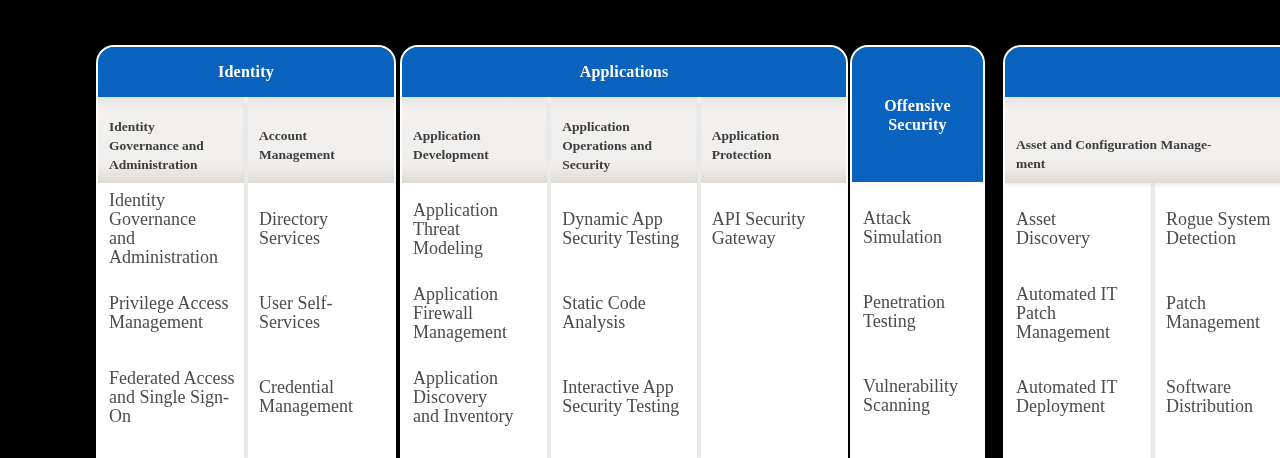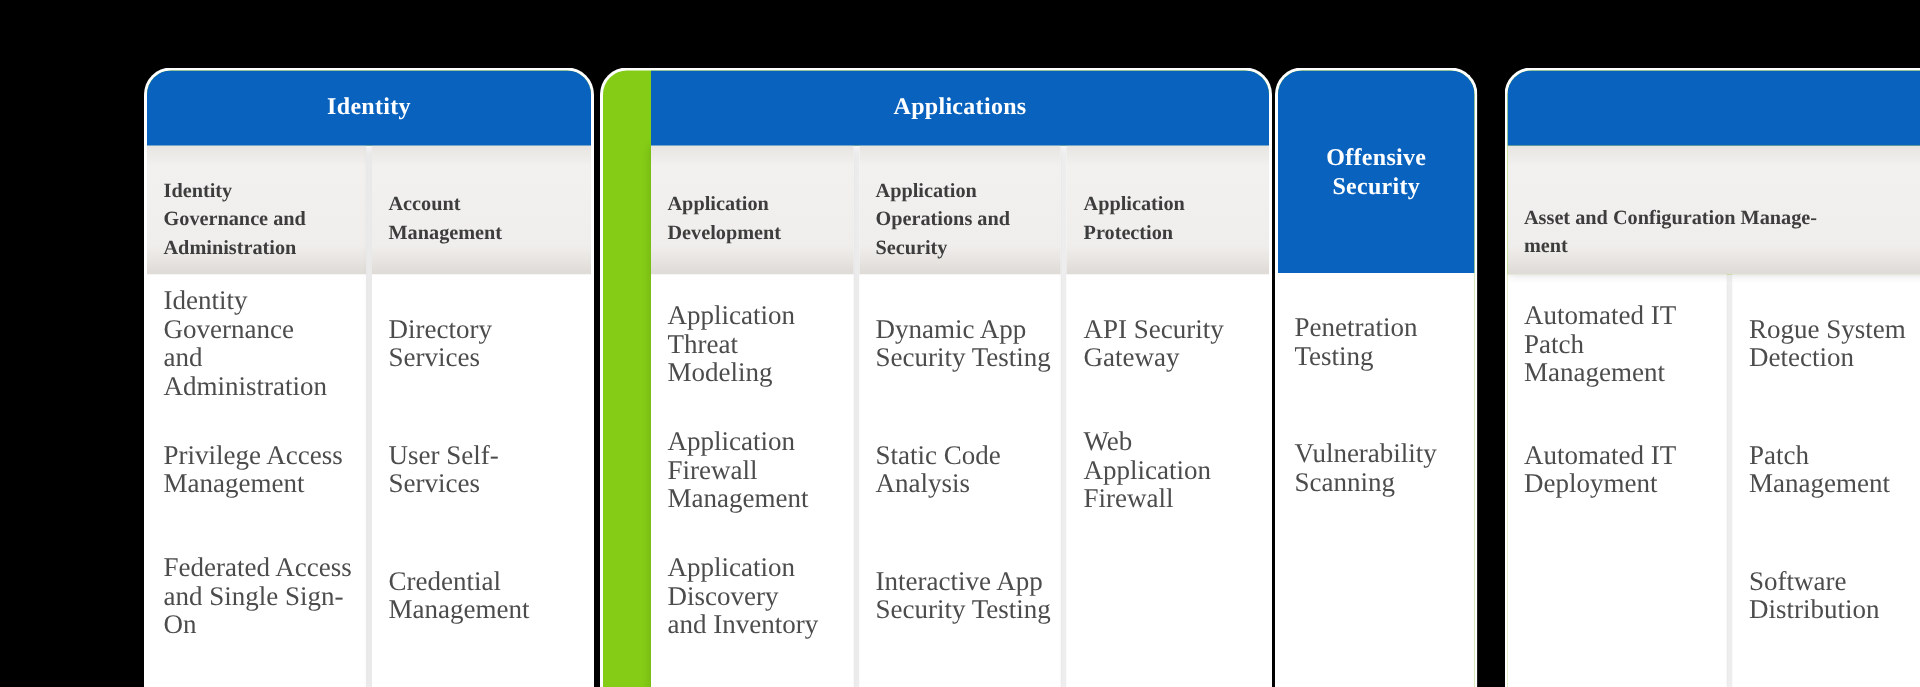--- a/index.html
+++ b/index.html
@@ -19,21 +19,21 @@
     background:#84cc16;
     border:2px solid #fff;
     border-bottom:none;
     border-radius:18px 18px 0 0;
     overflow:hidden;
     display:flex;
     flex-direction:column;
     font-family:Liberation Serif, serif;
   }
   .card-identity{left:96px;width:300px;}
-  .card-applications{left:400px;width:448px;padding-left:32px;}
+  .card-applications{left:400px;width:448px;}
   .card-offensive{left:850px;width:135px;}
   .card-asset{left:1003px;width:300px;}
 
   .card-title{
     height:50px;
     flex:0 0 50px;
     background:#0a62bf;
     color:#fff;
     font-weight:bold;
     font-size:16px;
@@ -170,49 +170,51 @@
         <div class="item">Interactive App
 Security Testing</div>
       </div>
     </div>
     <div class="col">
       <div class="col-header">Application
 Protection</div>
       <div class="col-body">
         <div class="item">API Security
 Gateway</div>
-        <div class="item">Web Application
-Firewall</div>
       </div>
     </div>
   </div>
 </div>
 
 <div class="card card-offensive">
   <div class="card-title tall">Offensive
 Security</div>
   <div class="card-cols">
     <div class="col">
       <div class="col-body">
+        <div class="item">Attack
+Simulation</div>
         <div class="item">Penetration
 Testing</div>
         <div class="item">Vulnerability
 Scanning</div>
       </div>
     </div>
   </div>
 </div>
 
 <div class="card card-asset">
   <div class="card-title"></div>
   <div class="span-header">Asset and Configuration Manage-
 ment</div>
   <div class="card-cols">
     <div class="col">
       <div class="col-body">
+        <div class="item">Asset
+Discovery</div>
         <div class="item">Automated IT Patch
 Management</div>
         <div class="item">Automated IT
 Deployment</div>
       </div>
     </div>
     <div class="col">
       <div class="col-body">
         <div class="item">Rogue System
 Detection</div>

